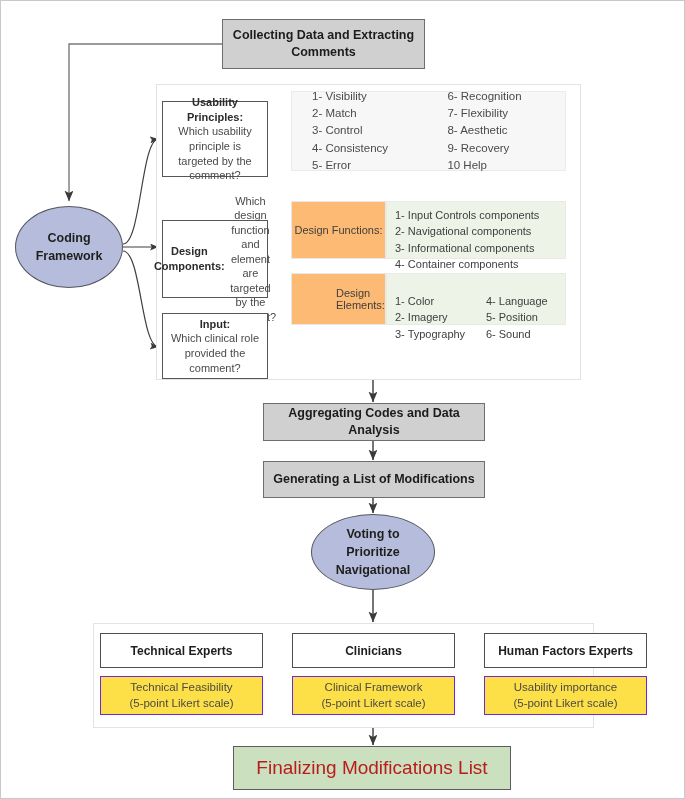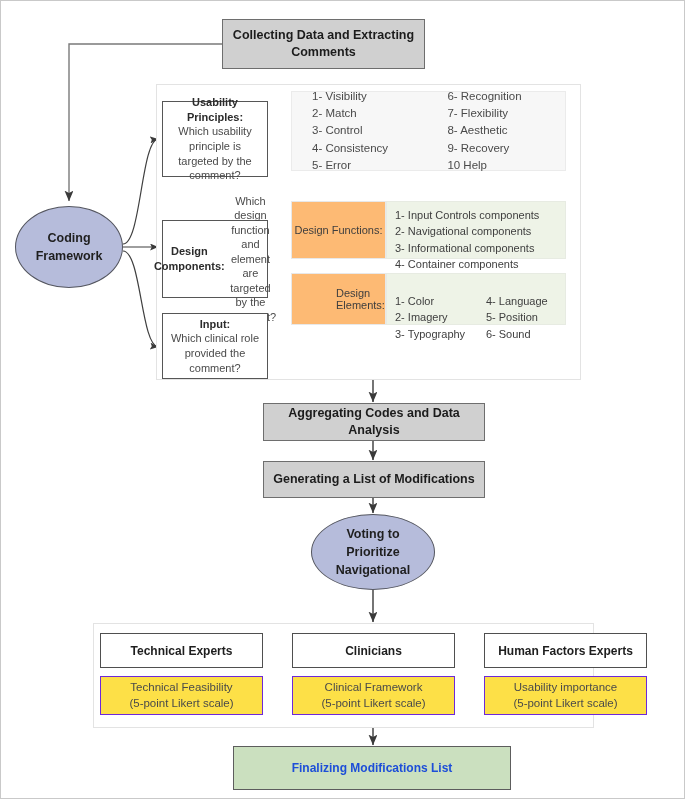--- a/index.html
+++ b/index.html
@@ -103,23 +103,23 @@
     border:1px solid #6d28d9;
     color:#4a4a4a;
     font-size:11.5px;
     line-height:1.35;
     align-items:center;
   }
   
   .finalbox{
     background:#cbe0bf;
     border:1.6px solid #5d5d5d;
-    color:#1d4ed8;
-    font-weight:bold;
-    font-size:12px;
+    color:#b91c1c;
+    font-weight:normal;
+    font-size:19px;
   }
   svg.lines{position:absolute;left:0;top:0;width:685px;height:799px;pointer-events:none;}
 </style>
 </head>
 <body>
 
 <div id="canvas">
 
   <svg class="lines" viewBox="0 0 685 799">
     <defs>

